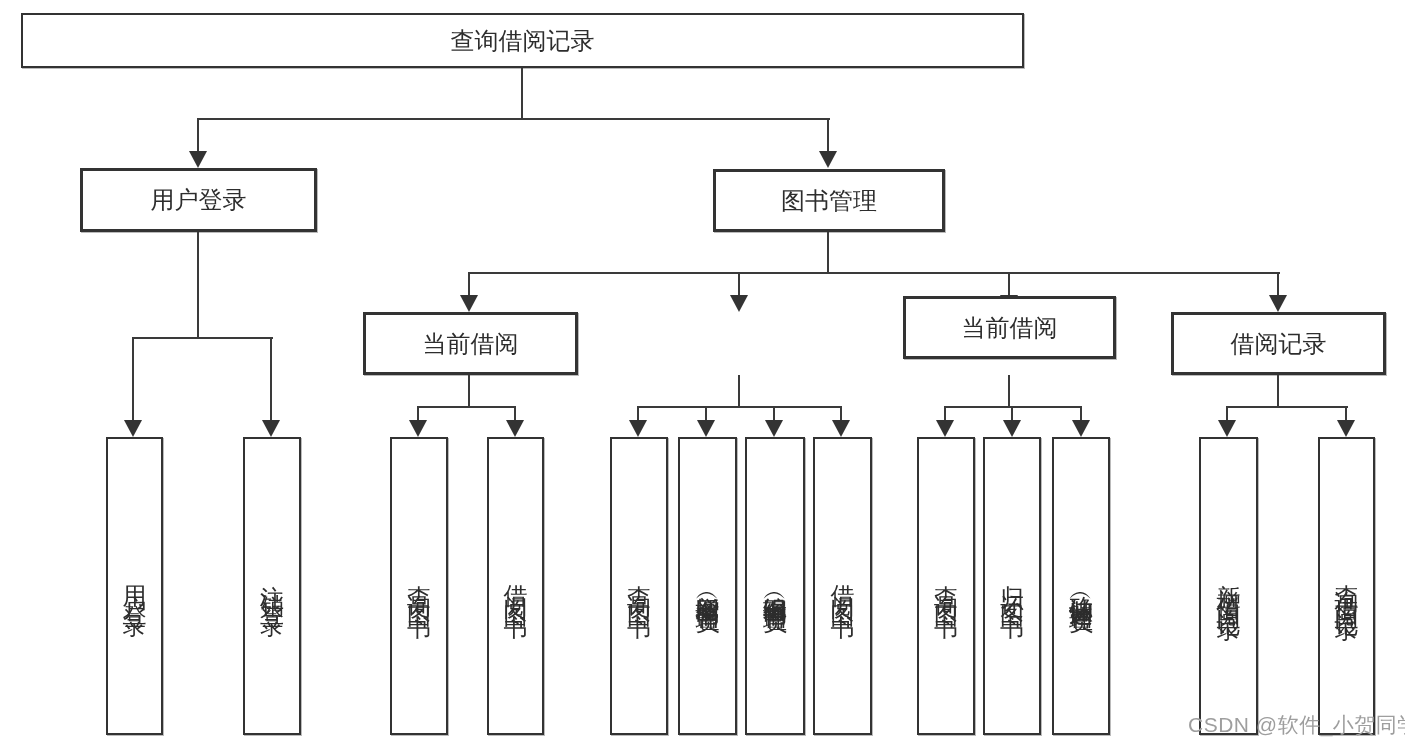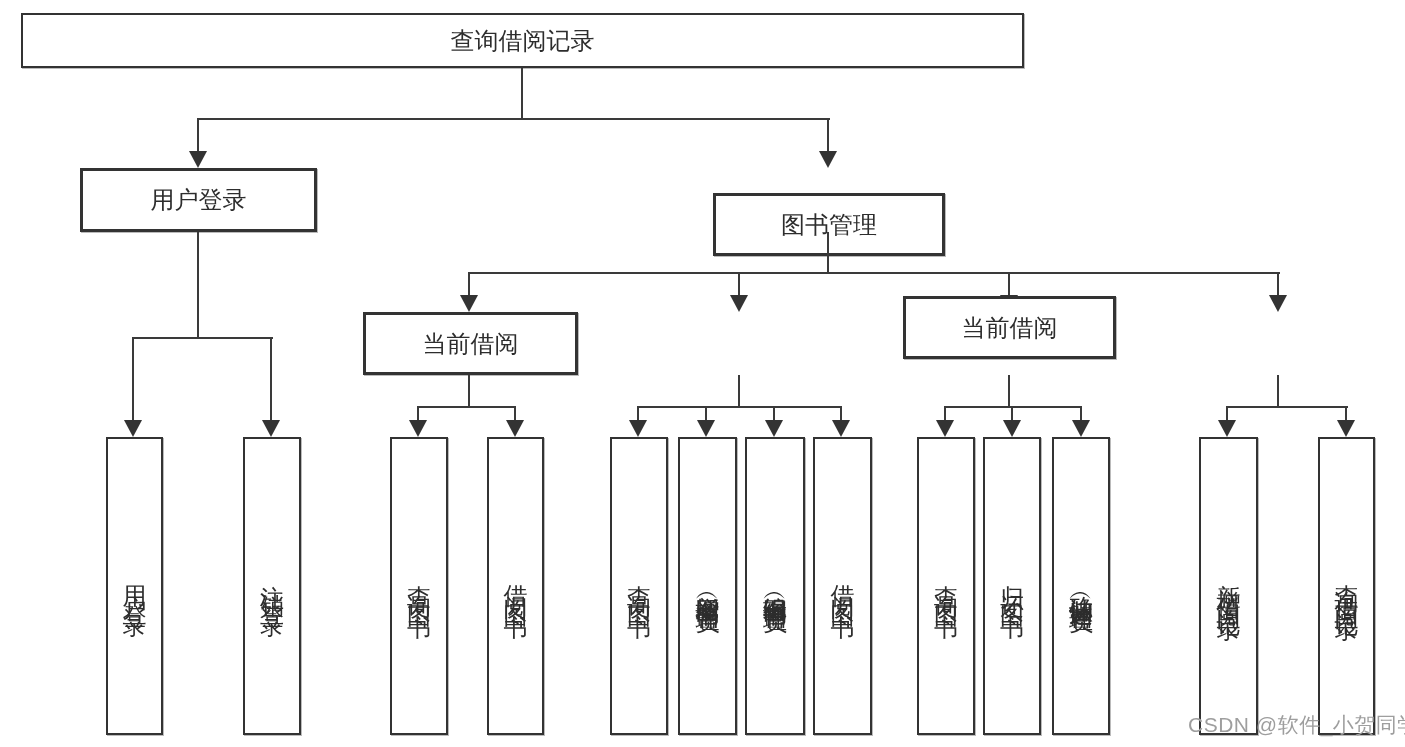--- a/index.html
+++ b/index.html
@@ -71,21 +71,21 @@
   <div class="vl" style="left:521px; top:68px; height:50px;"></div>
   <div class="hl" style="left:198px; top:118px; width:632px;"></div>
   <div class="vl" style="left:197px; top:118px; height:36px;"></div>
   <div class="vl" style="left:827px; top:118px; height:36px;"></div>
   <div class="arrow" style="left:189px; top:151px;"></div>
   <div class="arrow" style="left:819px; top:151px;"></div>
 
   <div class="box" style="left:80px; top:168px; width:231px; height:58px;">
     <span>用户登录</span>
   </div>
-  <div class="box" style="left:713px; top:169px; width:226px; height:57px;margin-top:24px;">
+  <div class="box" style="left:713px; top:169px; width:226px; height:57px;">
     <span>图书管理</span>
   </div>
 
   <div class="vl" style="left:197px; top:232px; height:107px;"></div>
   <div class="hl" style="left:133px; top:337px; width:140px;"></div>
   <div class="vl" style="left:132px; top:337px; height:85px;"></div>
   <div class="vl" style="left:270px; top:337px; height:85px;"></div>
   <div class="arrow" style="left:124px; top:420px;"></div>
   <div class="arrow" style="left:262px; top:420px;"></div>
 
@@ -98,20 +98,23 @@
   <div class="arrow" style="left:460px; top:295px;"></div>
   <div class="arrow" style="left:730px; top:295px;"></div>
   <div class="arrow" style="left:1000px; top:295px;"></div>
   <div class="arrow" style="left:1269px; top:295px;"></div>
 
   <div class="box" style="left:363px; top:312px; width:209px; height:57px;">
     <span>当前借阅</span>
   </div>
   <div class="box" style="left:903px; top:296px; width:207px; height:57px;">
     <span>当前借阅</span>
+  </div>
+  <div class="box" style="left:1171px; top:312px; width:209px; height:57px;">
+    <span>借阅记录</span>
   </div>
 
   <div class="vl" style="left:468px; top:375px; height:32px;"></div>
   <div class="hl" style="left:418px; top:406px; width:98px;"></div>
   <div class="vl" style="left:417px; top:406px; height:17px;"></div>
   <div class="vl" style="left:514px; top:406px; height:17px;"></div>
   <div class="arrow" style="left:409px; top:420px;"></div>
   <div class="arrow" style="left:506px; top:420px;"></div>
 
   <div class="vl" style="left:738px; top:375px; height:32px;"></div>

